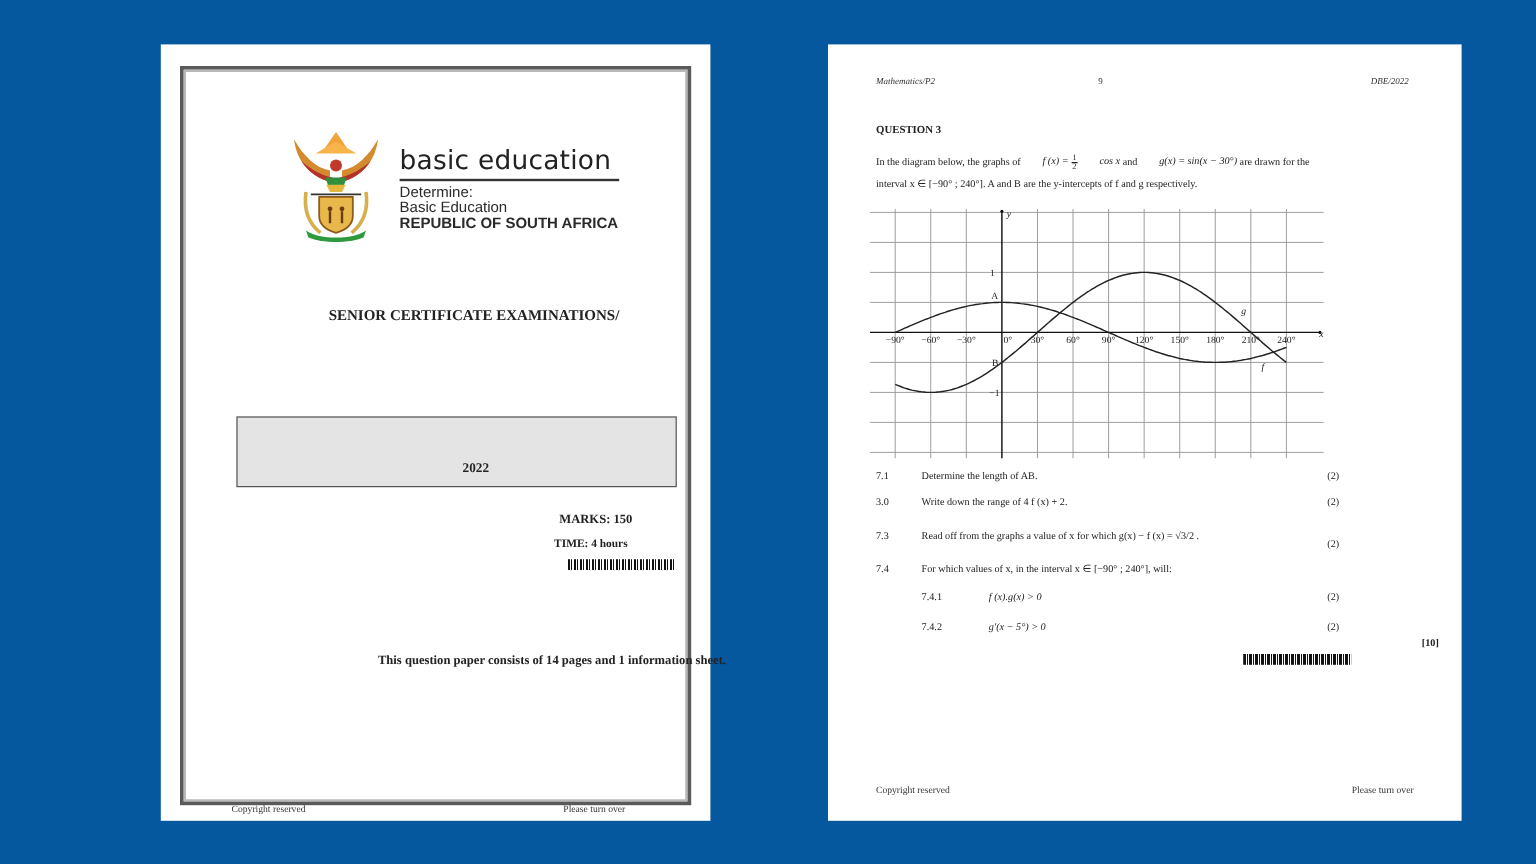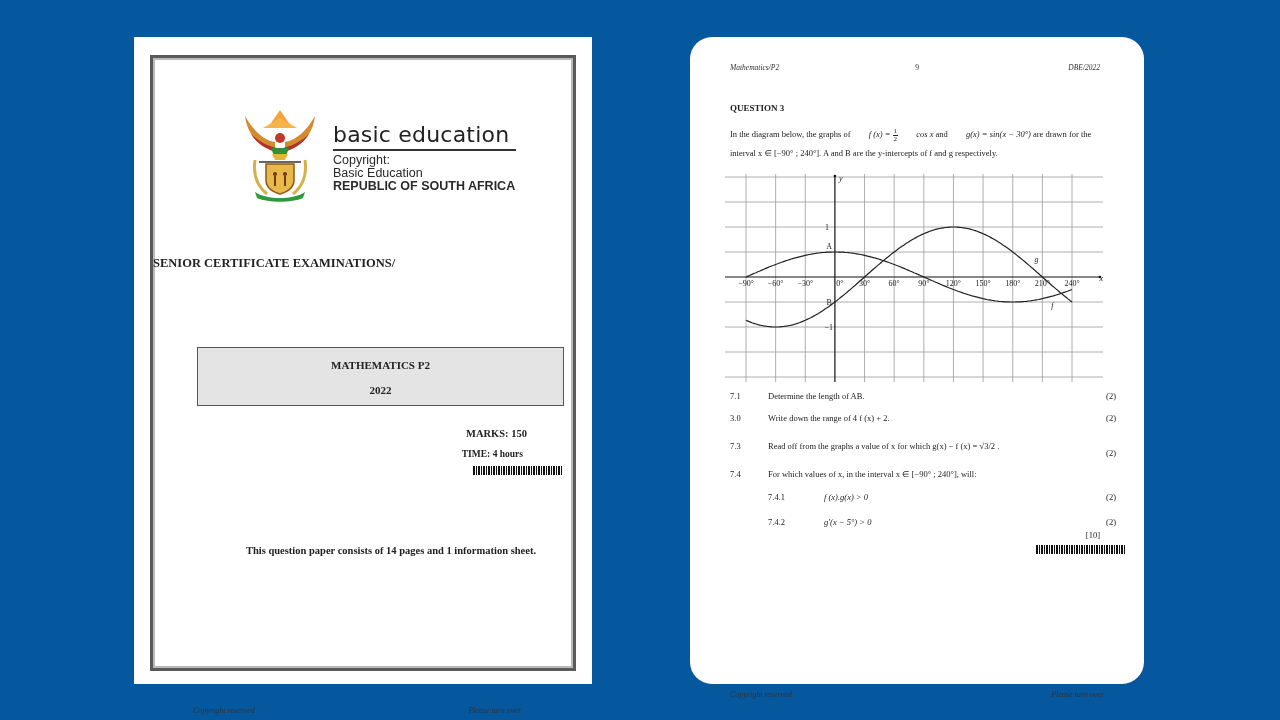--- a/index.html
+++ b/index.html
@@ -6,21 +6,21 @@
   body {
     width:1280px; height:720px; overflow:hidden;
     background:#05579e;
     position:relative;
     font-family:"Liberation Serif", serif;
   }
   .page {
     position:absolute; background:#ffffff;
   }
   #cover { left:134px; top:37px; width:458px; height:647px; }
-  #inner { left:690px; top:37px; width:454px; height:647px;border-radius:22px; }
+  #inner { left:690px; top:37px; width:528px; height:647px; }
 
   
   .frame {
     position:absolute; left:16px; top:18px; width:420px; height:610px;
     border:3px solid #5a5a5a;
     box-shadow: inset 0 0 0 2px #b9b9b9;
   }
   .logo { position:absolute; left:88px; top:46px; width:78px; height:98px; }
   .brand-title {
     position:absolute; left:180px; top:64px;
@@ -28,46 +28,46 @@
     letter-spacing:0.2px;
   }
   .brand-rule { position:absolute; left:180px; top:91px; width:183px; height:2px; background:#333; }
   .brand-l1, .brand-l2, .brand-l3 {
     position:absolute; left:180px; font-family:"Liberation Sans", sans-serif; color:#2a2a2a;
   }
   .brand-l1 { top:95px; font-size:12.5px; }
   .brand-l2 { top:108px; font-size:12.5px; }
   .brand-l3 { top:121px; font-size:12.5px; font-weight:bold; }
   .exam-title {
-    position:absolute; left:0; width:452px; 
-    font-weight:bold; font-size:12.5px; color:#222;
+    position:absolute; left:0; width:452px; text-align:center;
+    font-weight:bold; font-size:12.5px; color:#222;padding-left:16px;
   }
   .exam-t1 { top:198px; }
   .exam-t2 { top:212px; }
   .subject-box {
     position:absolute; left:44px; top:289px; width:365px; height:57px;
     background:#e4e4e4; border:1.5px solid #555;
   }
   .subject-name, .subject-year {
     position:absolute; left:0; width:100%; text-align:center; font-weight:bold; font-size:11px; color:#222;
   }
   .subject-name { top:11px; }
-  .subject-year { top:36px; }
+  .subject-year { top:36px;padding-left:16px; }
   .marks { position:absolute; right:46px; top:370px; font-weight:bold; font-size:10.5px; color:#222; }
   .time { position:absolute; right:50px; top:391px; font-weight:bold; font-size:9.5px; color:#222; }
   .barcode {
     position:absolute; height:9px;
     background: repeating-linear-gradient(90deg, #111 0 2px, #fff 2px 3px, #111 3px 4px, #fff 4px 5px);
   }
   .cover-barcode { left:320px; top:408px; width:89px; }
   .pages-info {
-    position:absolute; left:12px; width:452px; text-align:center; top:487px;
+    position:absolute; left:0; width:452px; text-align:right; top:487px;
     font-weight:bold; font-size:10.5px; color:#222;
   }
-  .foot-l, .foot-r { position:absolute; font-style:italic; font-size:8px; color:#333;margin-top:36px; }
+  .foot-l, .foot-r { position:absolute; font-size:8px; color:#333; }
   .cover .foot-l { left:40px; top:612px; }
   .cover .foot-r { right:52px; top:612px; }
 
   
   .hdr-l { position:absolute; left:40px; top:26px; font-style:italic; font-size:7.5px; color:#333; }
   .hdr-c { position:absolute; left:0; width:454px; text-align:center; top:26px; font-size:7.5px; color:#333; }
   .hdr-c2 { position:absolute; left:0; width:454px; text-align:center; top:35px; font-style:italic; font-size:7.5px; color:#333; }
   .hdr-r { position:absolute; right:44px; top:26px; font-style:italic; font-size:7.5px; color:#333; }
   .q-title { position:absolute; left:40px; top:66px; font-weight:bold; font-size:9px; color:#222; }
   .q-intro1, .q-intro2 { position:absolute; left:40px; font-size:8.5px; color:#222; white-space:nowrap; }
@@ -77,21 +77,21 @@
   .frac { display:inline-block; vertical-align:middle; text-align:center; font-size:7px; line-height:7px; }
   .frac span { display:block; }
   .frac .num { border-bottom:0.8px solid #222; padding:0 1px; }
   .graph { position:absolute; left:35px; top:137px; width:380px; height:208px; }
   .q-row { position:absolute; left:40px; font-size:8.5px; color:#222; width:390px; }
   .q-num { position:absolute; left:0; }
   .q-text { position:absolute; left:38px; white-space:nowrap; }
   .q-sub-num { position:absolute; left:38px;text-align:right; }
   .q-sub-text { position:absolute; left:78px; white-space:nowrap; }
   .q-marks { position:absolute; right:4px; }
-  .q-total { position:absolute; right:44px; top:493px; font-weight:normal; font-size:8.5px; color:#222;margin-left:48px; }
+  .q-total { position:absolute; right:19px; top:493px; font-weight:bold; font-size:8.5px; color:#222;margin-left:48px; }
   .inner-barcode { left:346px; top:508px; width:90px; }
   .inner .foot-l { left:40px; top:617px; }
   .inner .foot-r { right:40px; top:617px; }
 </style>
 </head>
 <body>
 
 <div class="page cover" id="cover">
   <div class="frame">
     <svg class="logo" viewBox="0 0 78 98">
@@ -115,28 +115,27 @@
       <circle cx="44" cy="70" r="2" fill="#6b3b12"></circle>
       <path d="M34 72 L34 82 M44 72 L44 82" stroke="#6b3b12" stroke-width="2"></path>
 
       <path d="M14 56 C12 70 16 82 26 90" stroke="#d5b04c" stroke-width="3" fill="none"></path>
       <path d="M64 56 C66 70 62 82 52 90" stroke="#d5b04c" stroke-width="3" fill="none"></path>
 
       <path d="M14 88 C26 96 52 96 64 88 L62 94 C50 99 28 99 16 94 Z" fill="#2e9a3e"></path>
     </svg>
     <div class="brand-title">basic education</div>
     <div class="brand-rule"></div>
-    <div class="brand-l1">Copyright:</div>
+    <div class="brand-l1">Determine:</div>
     <div class="brand-l2">Basic Education</div>
     <div class="brand-l3">REPUBLIC OF SOUTH AFRICA</div>
 
     <div class="exam-title exam-t1">SENIOR CERTIFICATE EXAMINATIONS/</div>
 
     <div class="subject-box">
-      <div class="subject-name">MATHEMATICS P2</div>
       <div class="subject-year">2022</div>
     </div>
 
     <div class="marks">MARKS:  150</div>
     <div class="time">TIME: 4 hours</div>
     <div class="barcode cover-barcode"></div>
 
     <div class="pages-info">This question paper consists of 14 pages and 1 information sheet.</div>
 
     <div class="foot-l">Copyright reserved</div>

